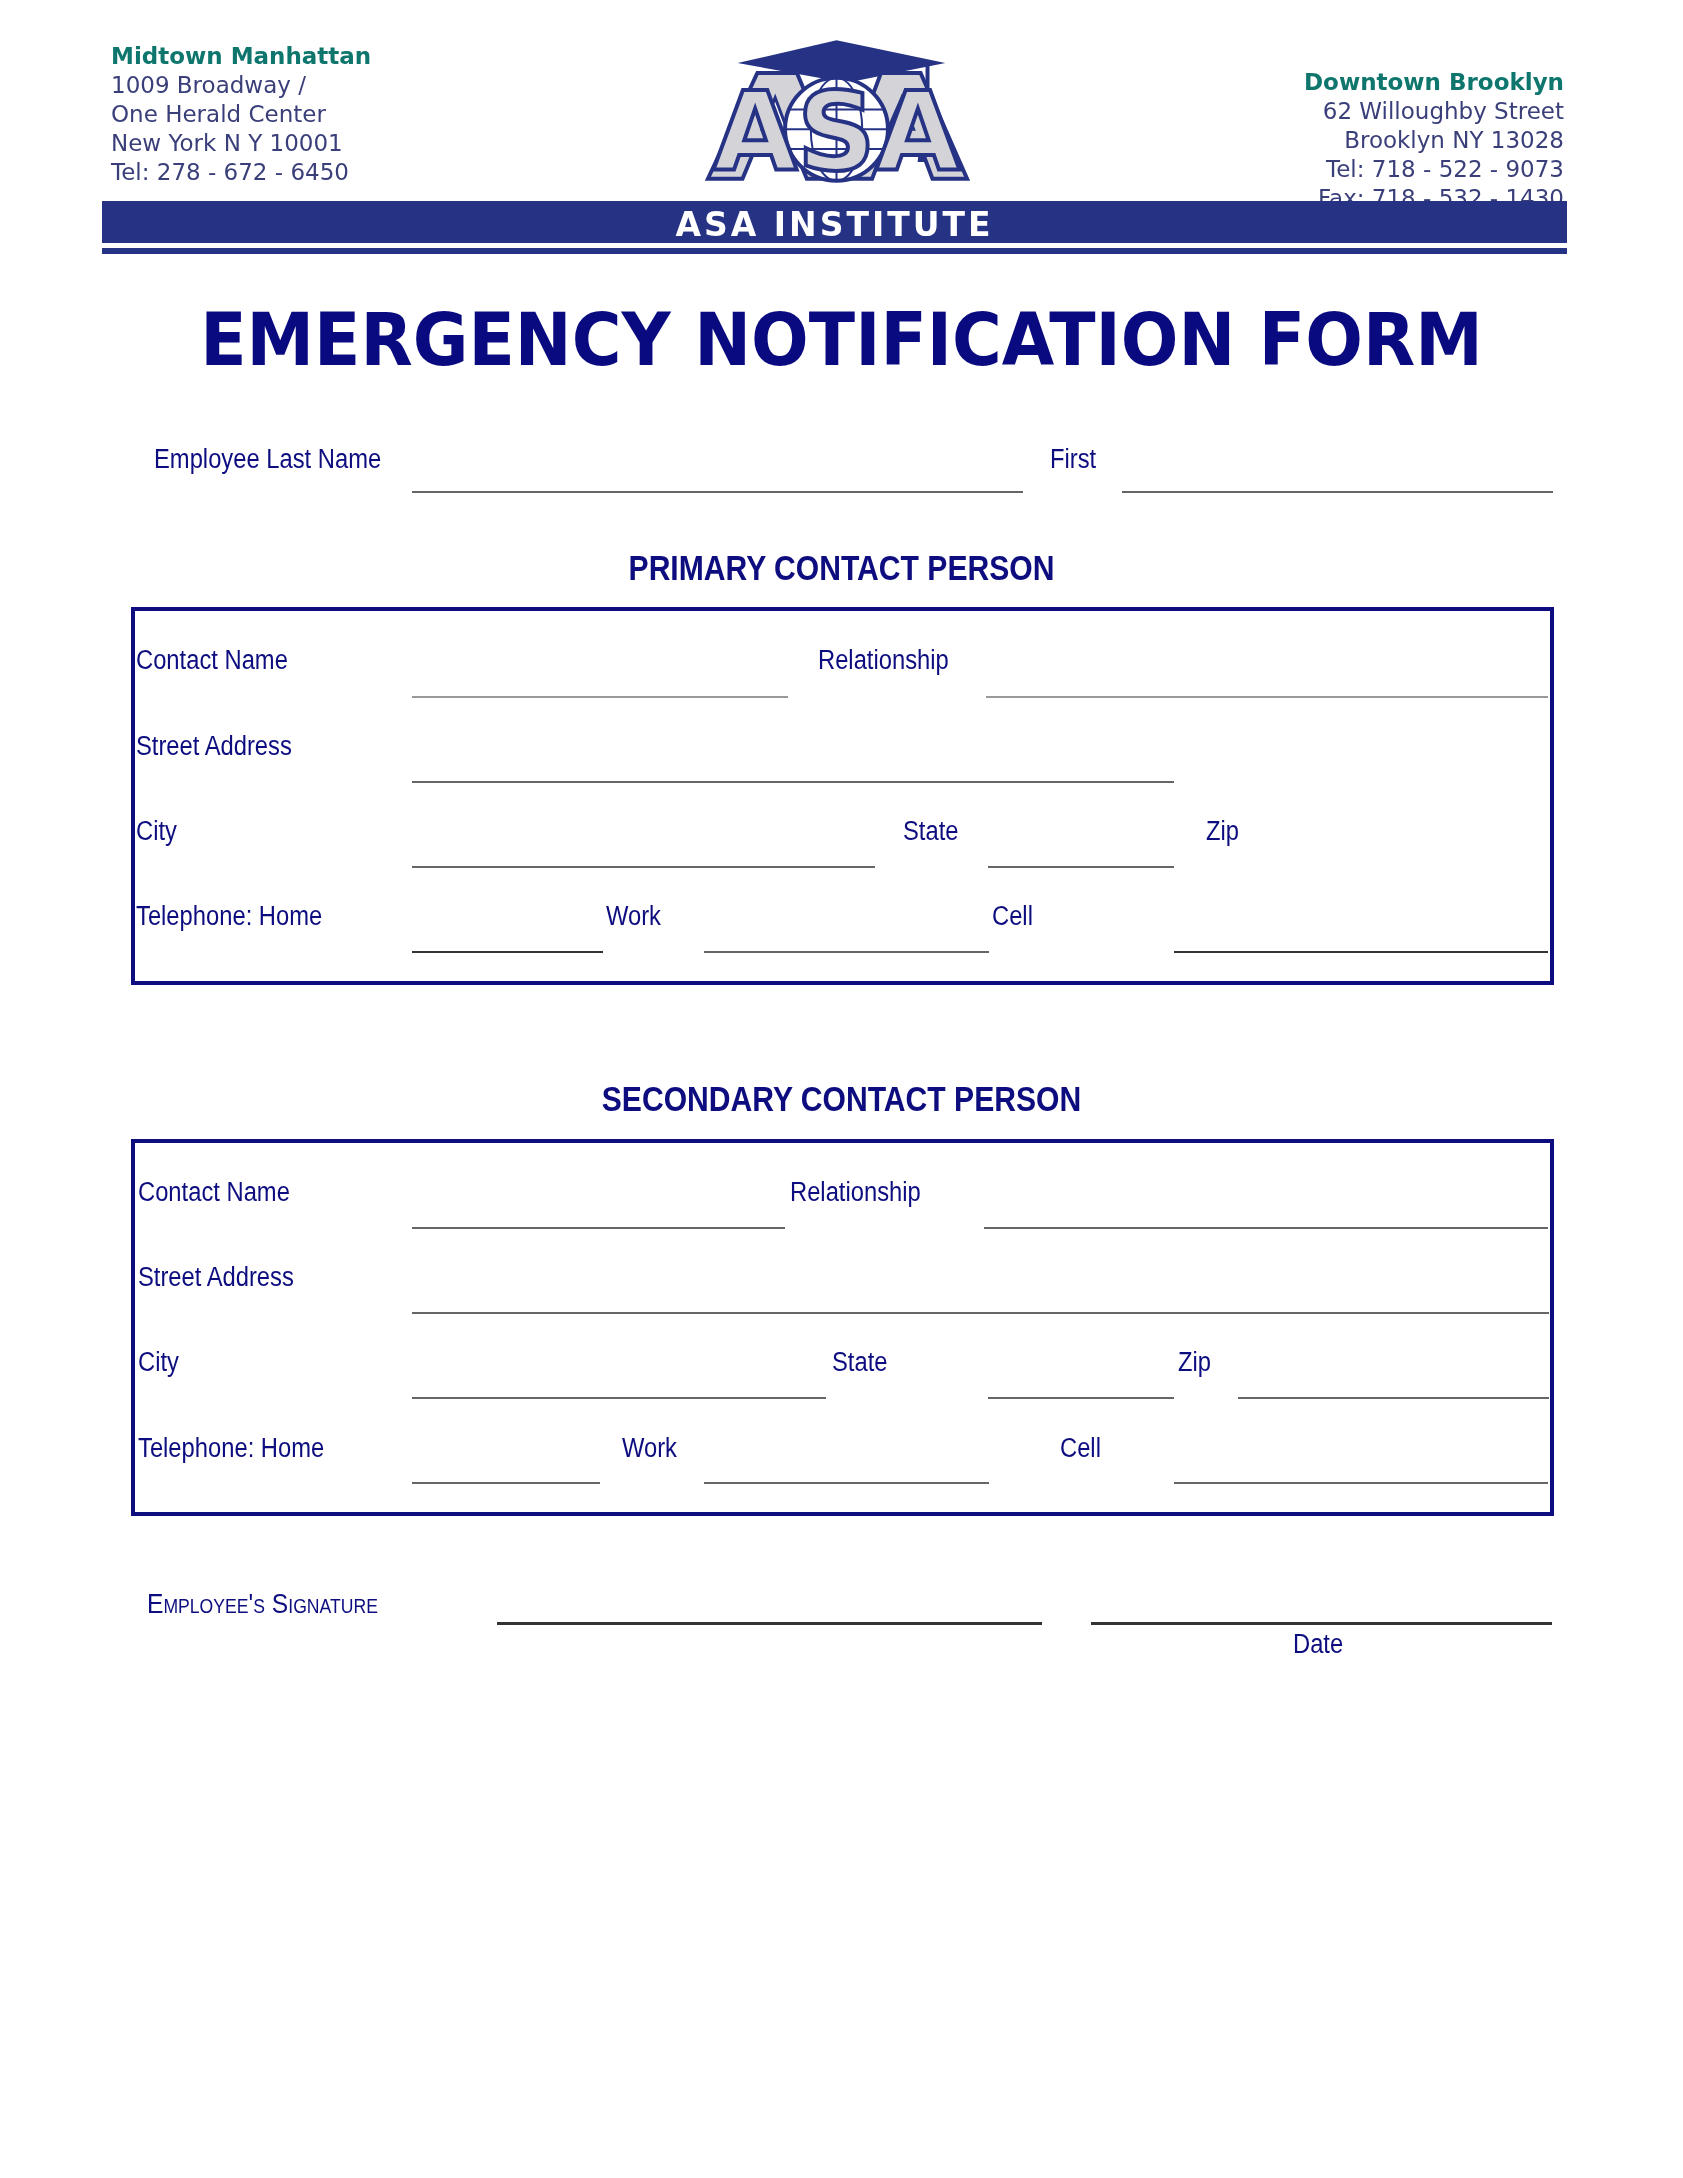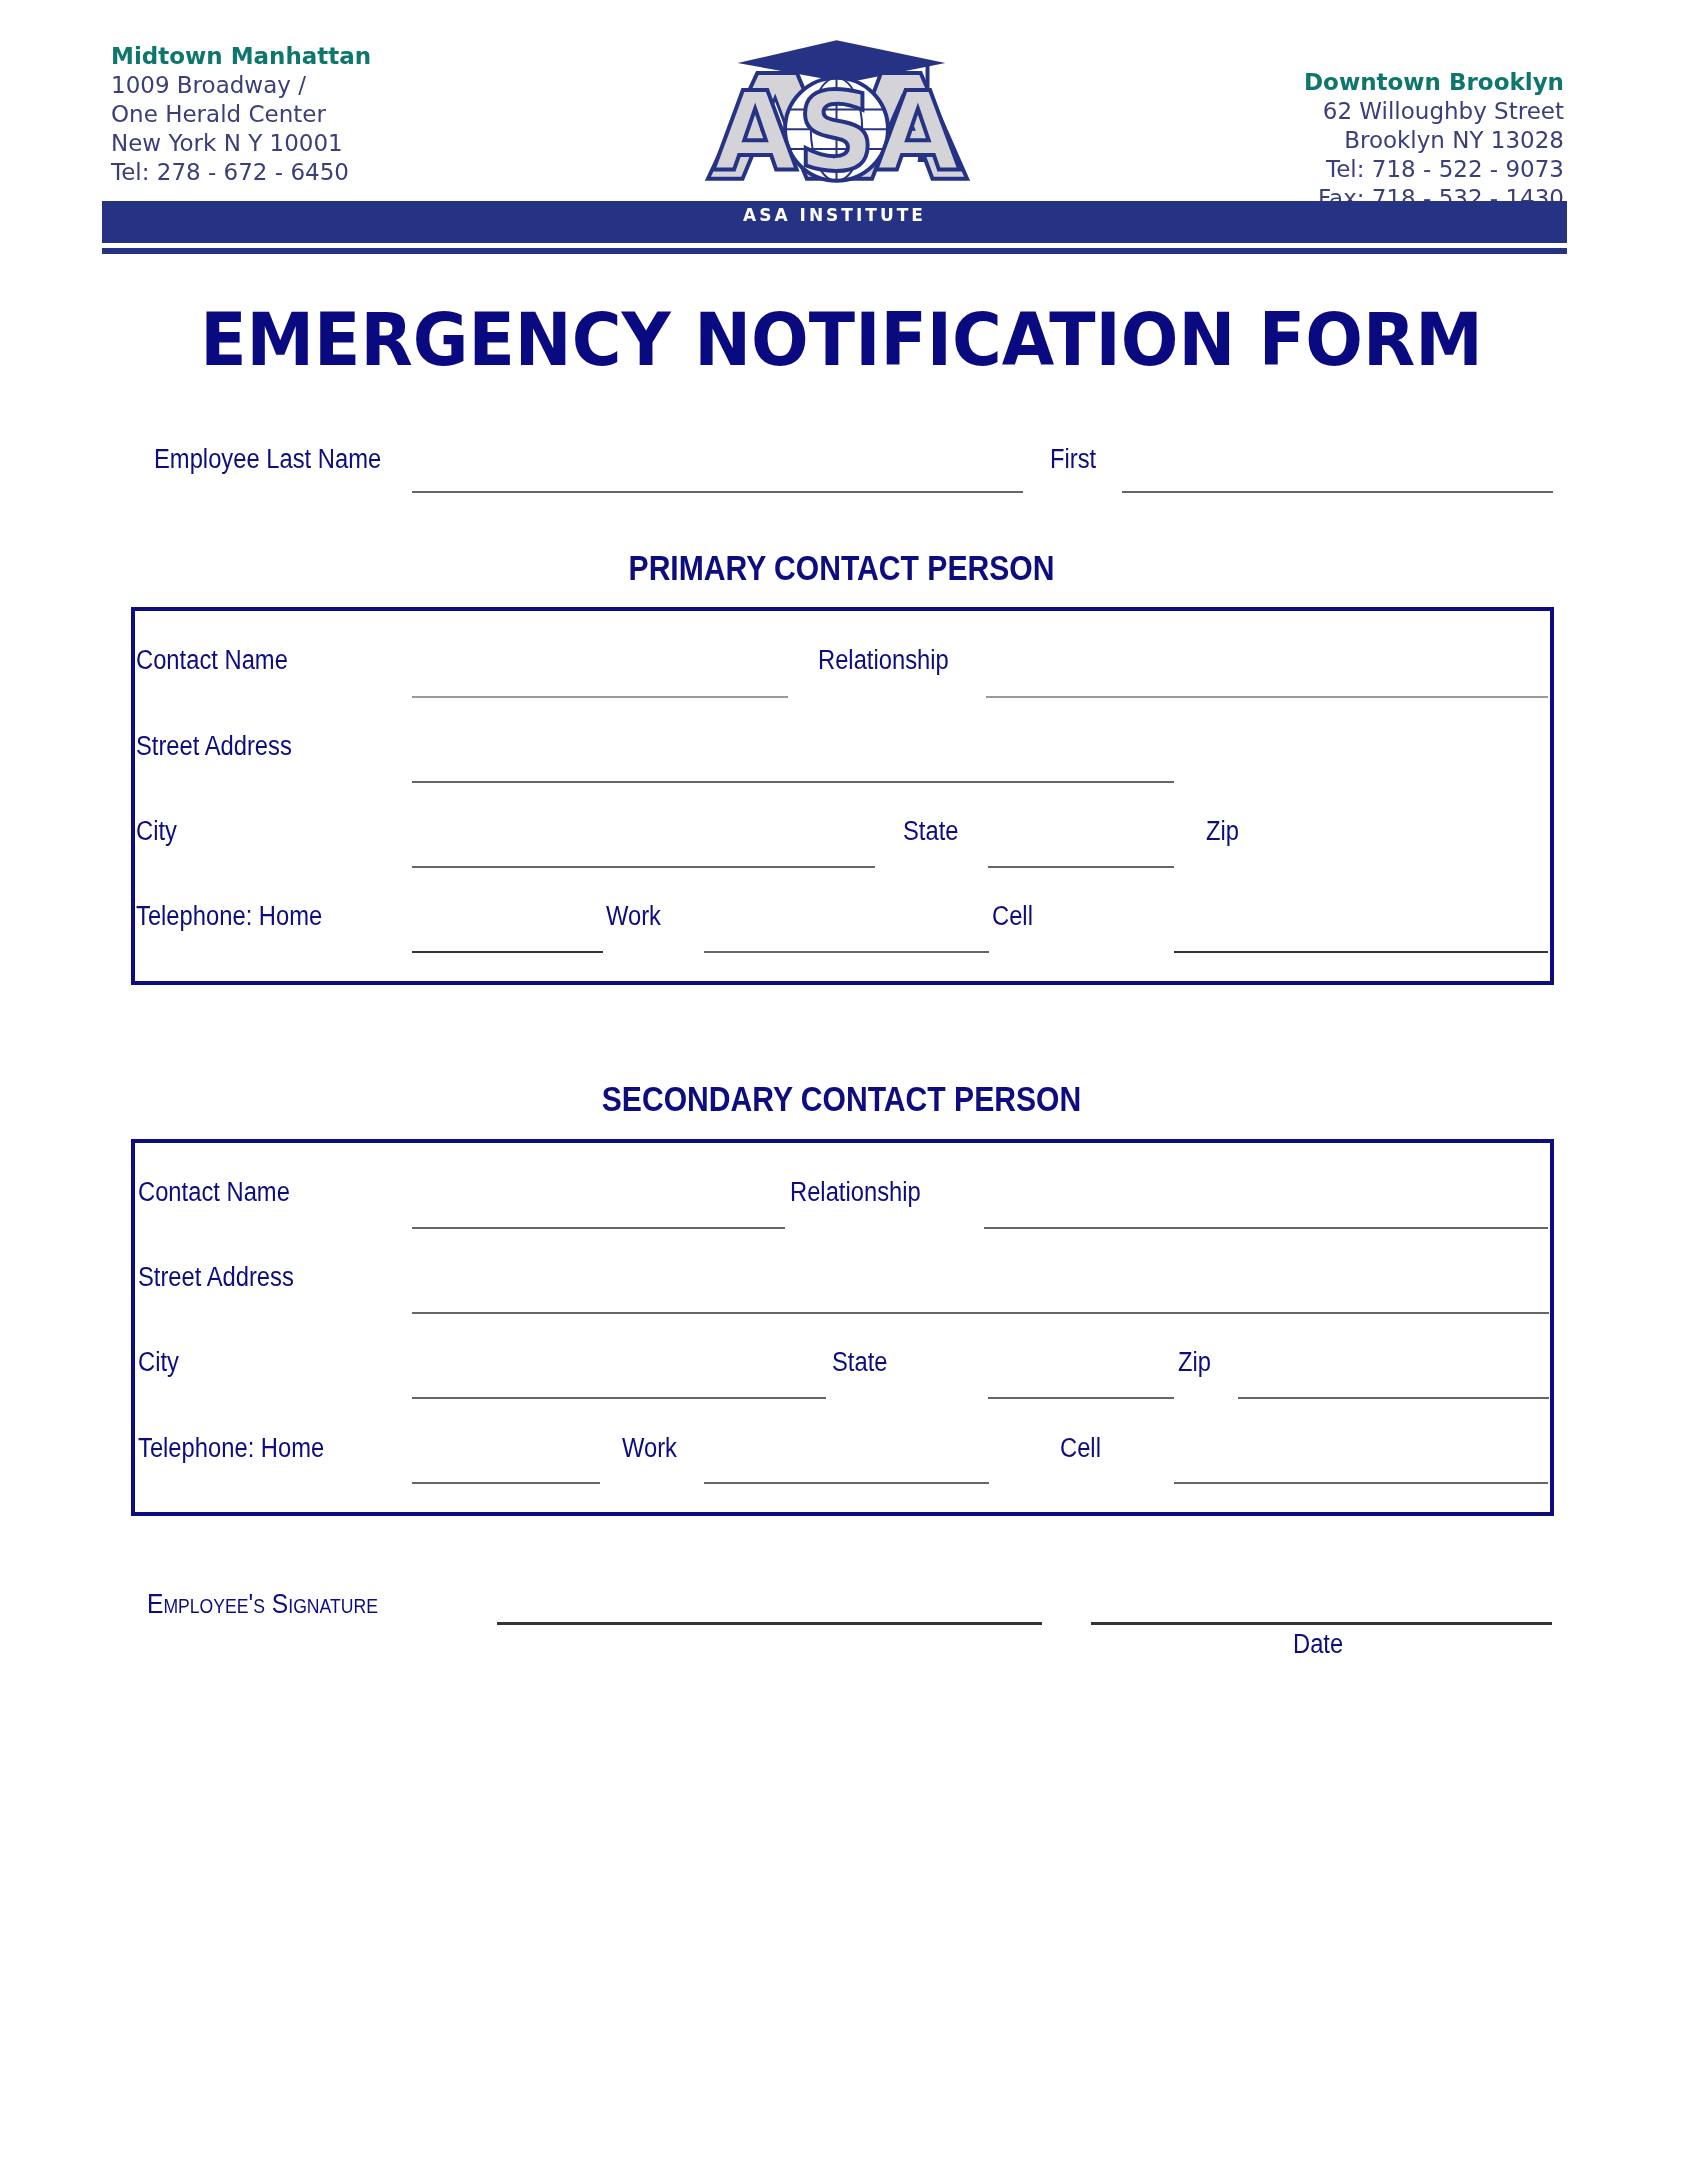--- a/index.html
+++ b/index.html
@@ -5,21 +5,21 @@
   html, body { margin: 0; padding: 0; background: #ffffff; }
   body { width: 1683px; height: 2178px; position: relative; overflow: hidden;
          font-family: "Liberation Sans", sans-serif; color: #0d0d80; }
   .abs { position: absolute; }
   .addr { font-family: "DejaVu Sans", sans-serif; color: #3a3f7a; font-size: 23px; line-height: 29px; }
   .addr .bold { font-weight: bold; color: #0f766e; font-size: 23px; }
   .addr-left { left: 111px; top: 42px; }
   .addr-right { right: 119px; top: 44px; text-align: right; margin-top: 24px; }
   .band { left: 102px; top: 201px; width: 1465px; height: 42px; background: #263385; }
   .band-text { position: absolute; left: 0; right: 0; top: 4px; text-align: center; color: #ffffff;
-               font-family: "DejaVu Sans", sans-serif; font-weight: bold; font-size: 17px; letter-spacing: 3px; }
+               font-family: "DejaVu Sans", sans-serif; font-weight: bold; font-size: 33px; letter-spacing: 3px; }
   .thinline { left: 102px; top: 248px; width: 1465px; height: 6px; background: #263385; }
   .logo { left: 698px; top: 38px; width: 277px; height: 149px; }
   .title { left: 0; width: 1683px; top: 297px; text-align: center; font-family: "DejaVu Sans", sans-serif;
            font-weight: bold; font-size: 73px; color: #0a0a80; letter-spacing: 0px; transform: scaleX(0.93); }
   .label { font-size: 27px; color: #0d0d80; transform: scaleX(0.88); transform-origin: left center; white-space: nowrap; }
   .line { height: 2px; background: #666; }
   .line.light { background: #9a9a9a; }
   .line.dark { background: #333; }
   .section-h { left: 0; width: 1683px; text-align: center; font-weight: bold; font-size: 35px; color: #0d0d80;
                transform: scaleX(0.86); }

